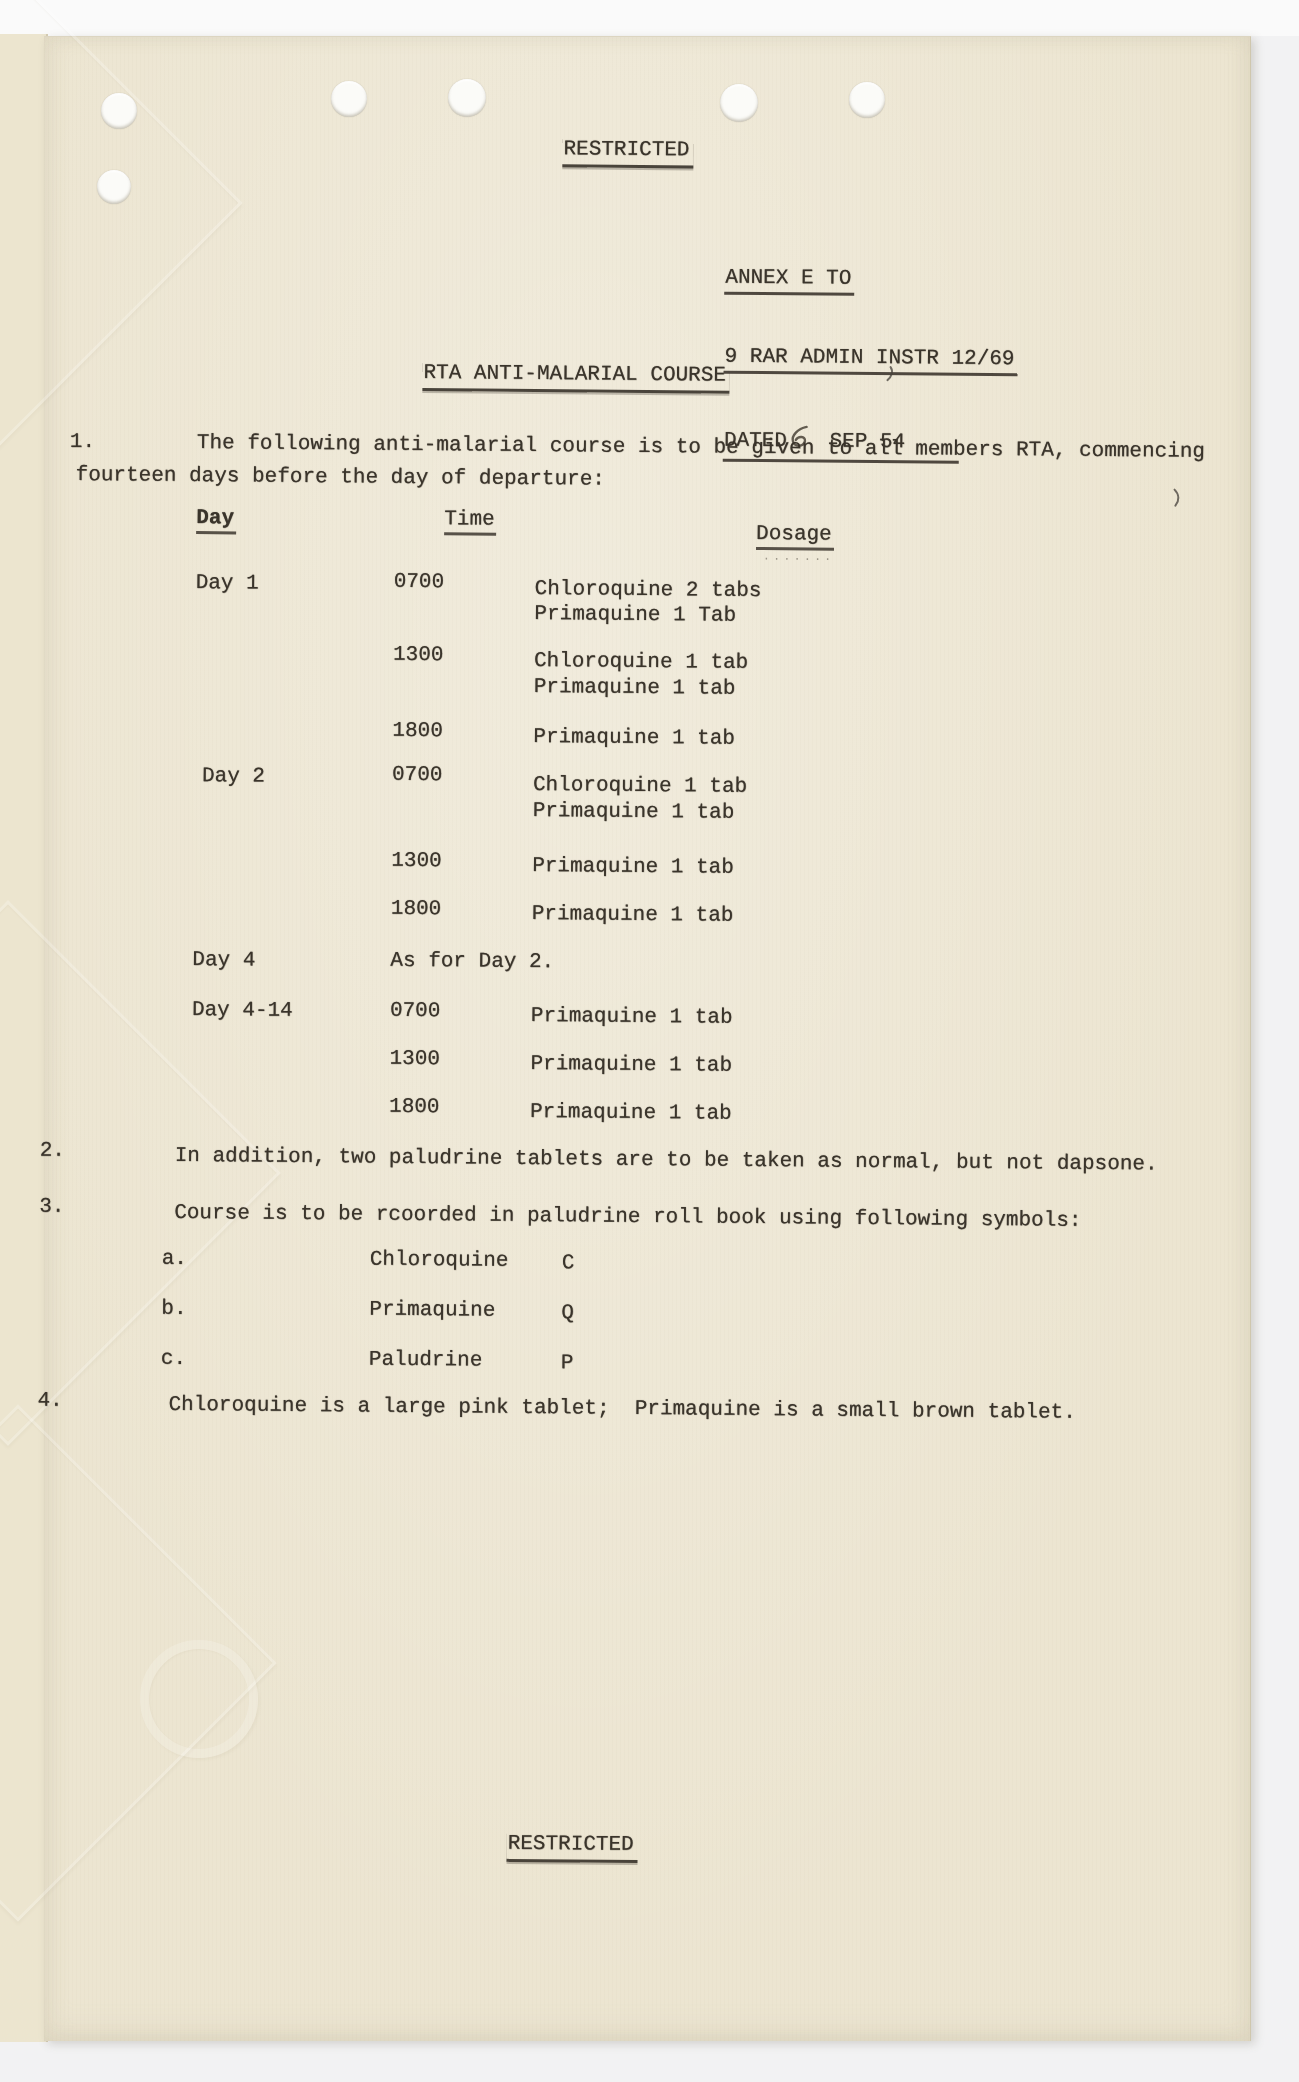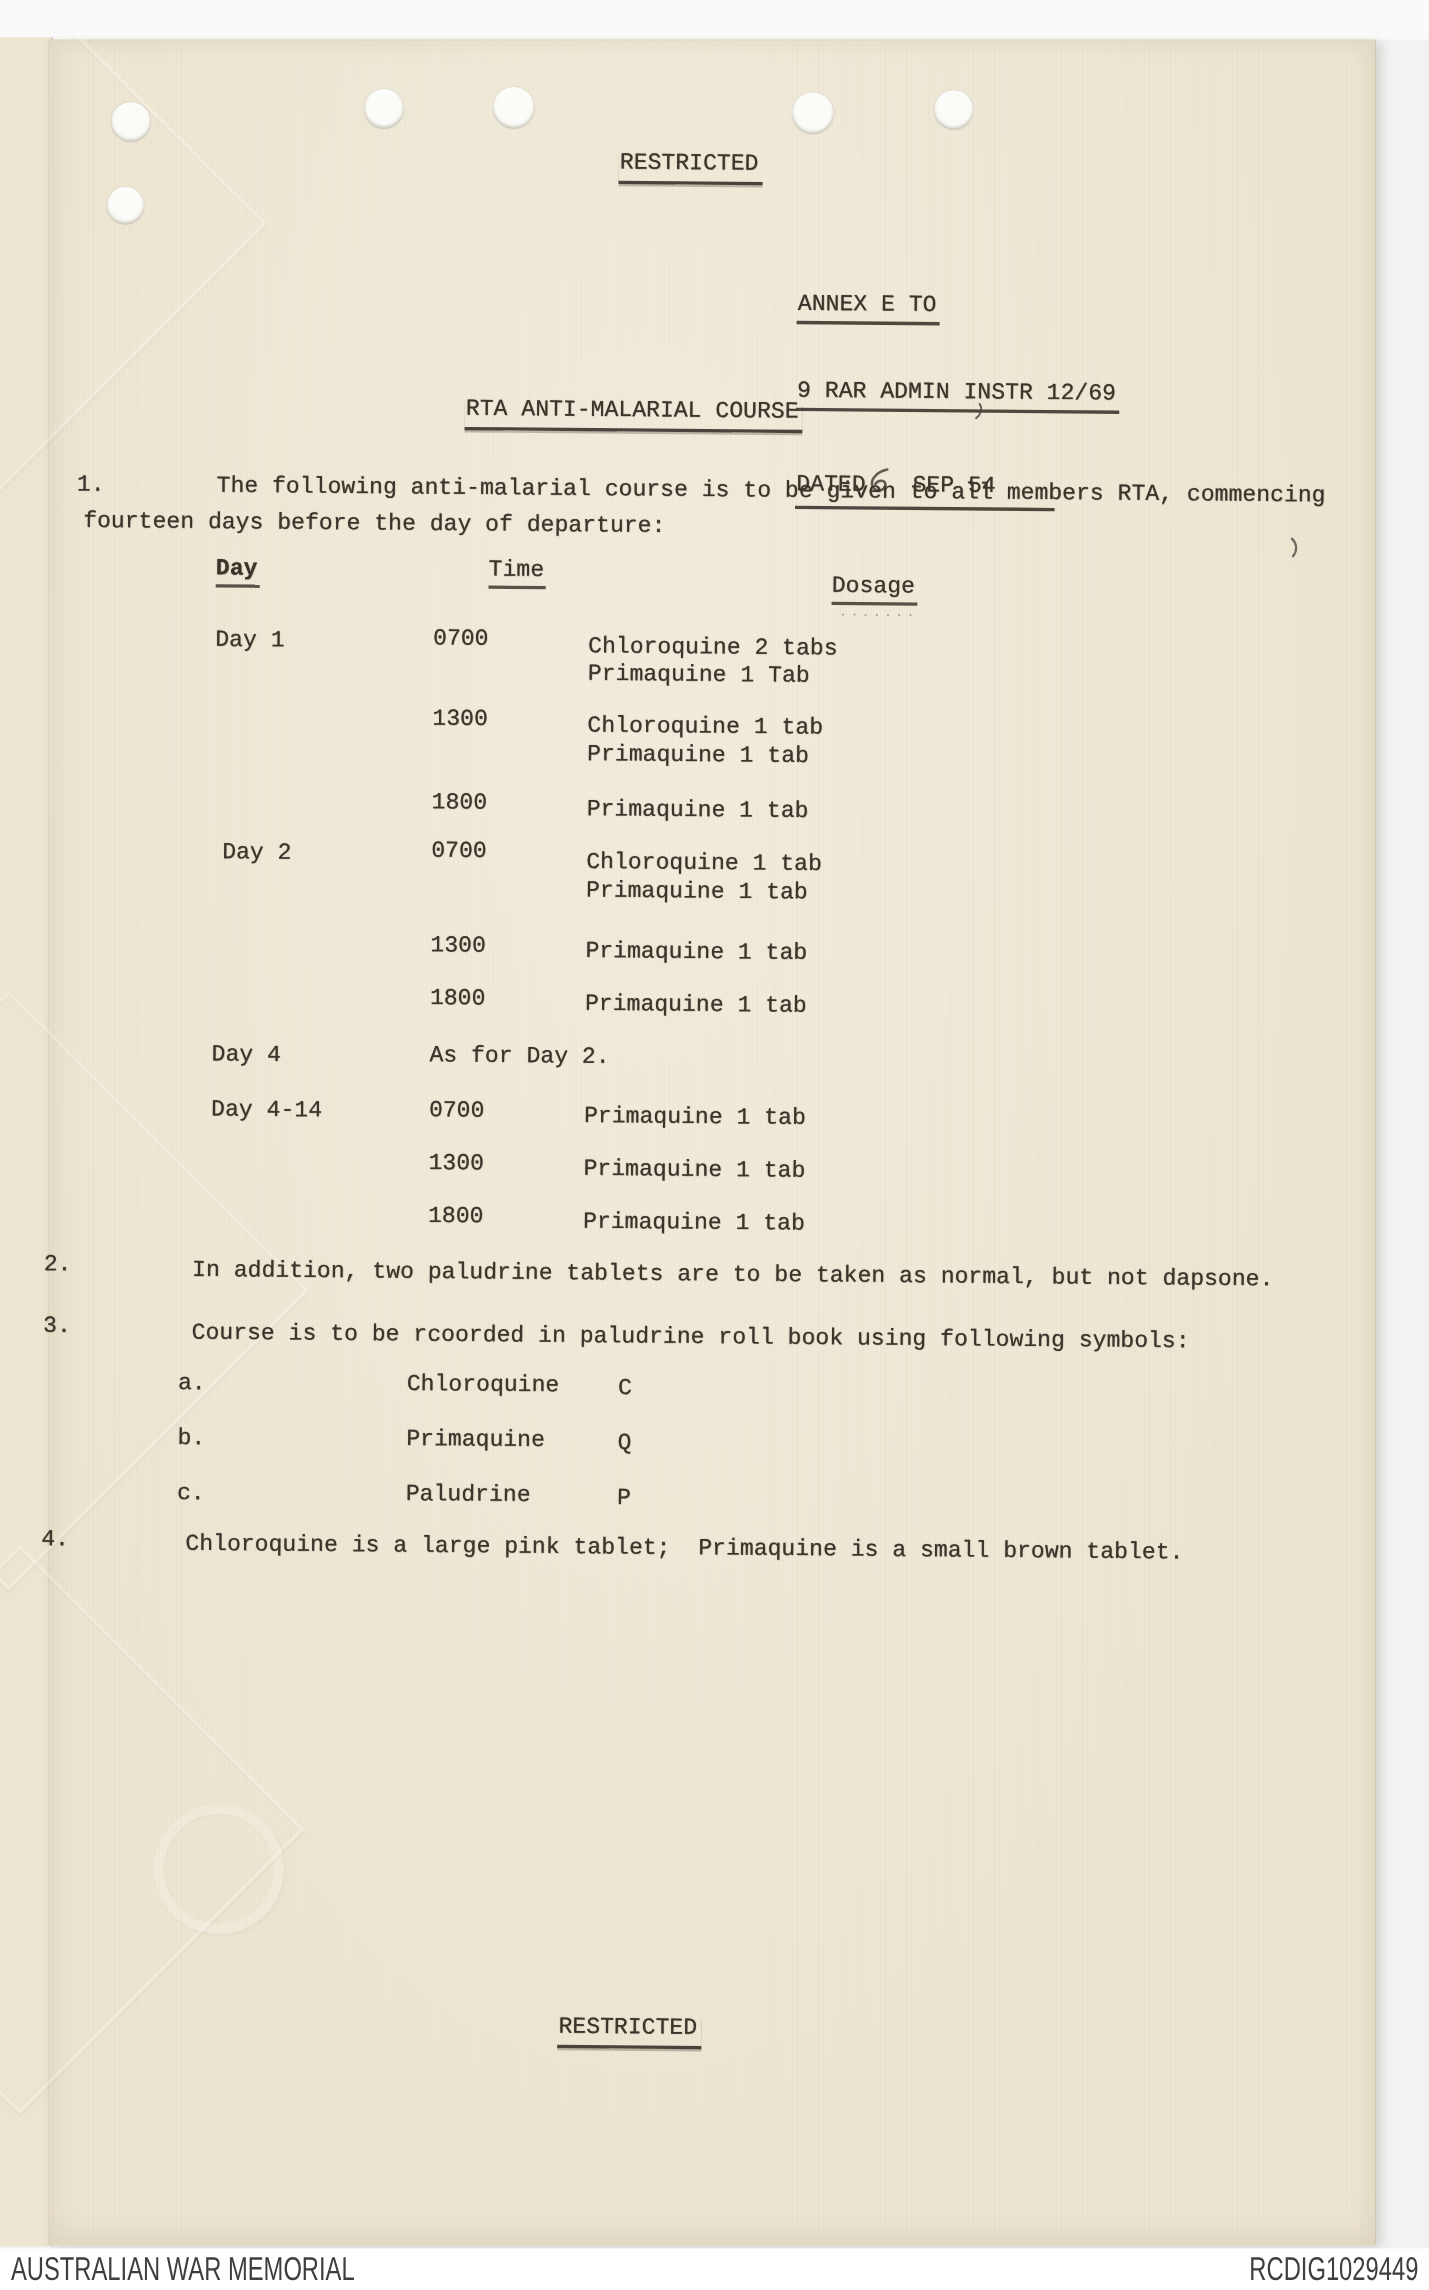--- a/index.html
+++ b/index.html
@@ -156,18 +156,14 @@
     <span class="t" style="left:519px;top:1828px;"><span class="u2">RESTRICTED</span></span>
 
     <span class="speck" style="left:884px;top:358px;"><svg width="12" height="18" viewBox="0 0 12 18">
           <path d="M3 15 C7 12 9 6 6 2" fill="none" stroke="#45403a" stroke-width="2" stroke-linecap="round"></path>
         </svg></span>
     <span class="speck" style="left:1172px;top:478px;"><svg width="10" height="20" viewBox="0 0 10 20">
           <path d="M3 2 C8 7 8 13 4 18" fill="none" stroke="#45403a" stroke-width="2" stroke-linecap="round"></path>
         </svg></span>
   </div>
 
-  <div class="bar">
-    <span class="bl">AUSTRALIAN WAR MEMORIAL</span>
-    <span class="br">RCDIG1029449</span>
-  </div>
 
 </div>
 
 </body></html>

